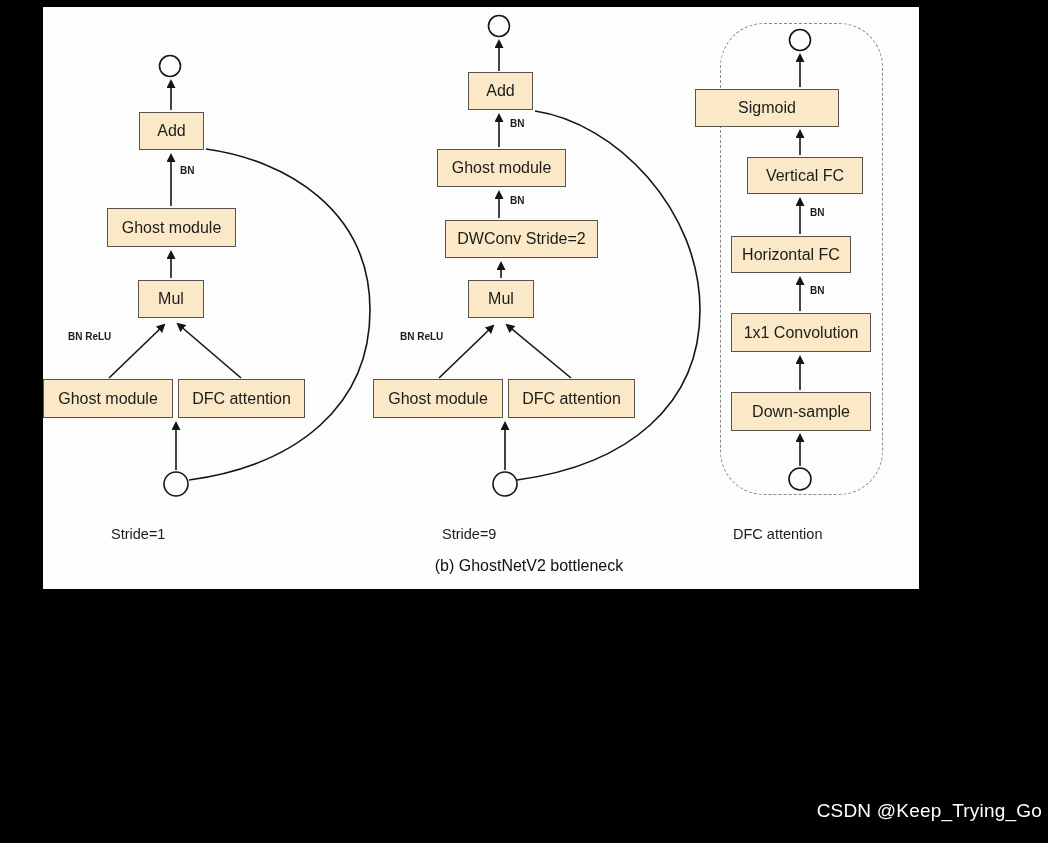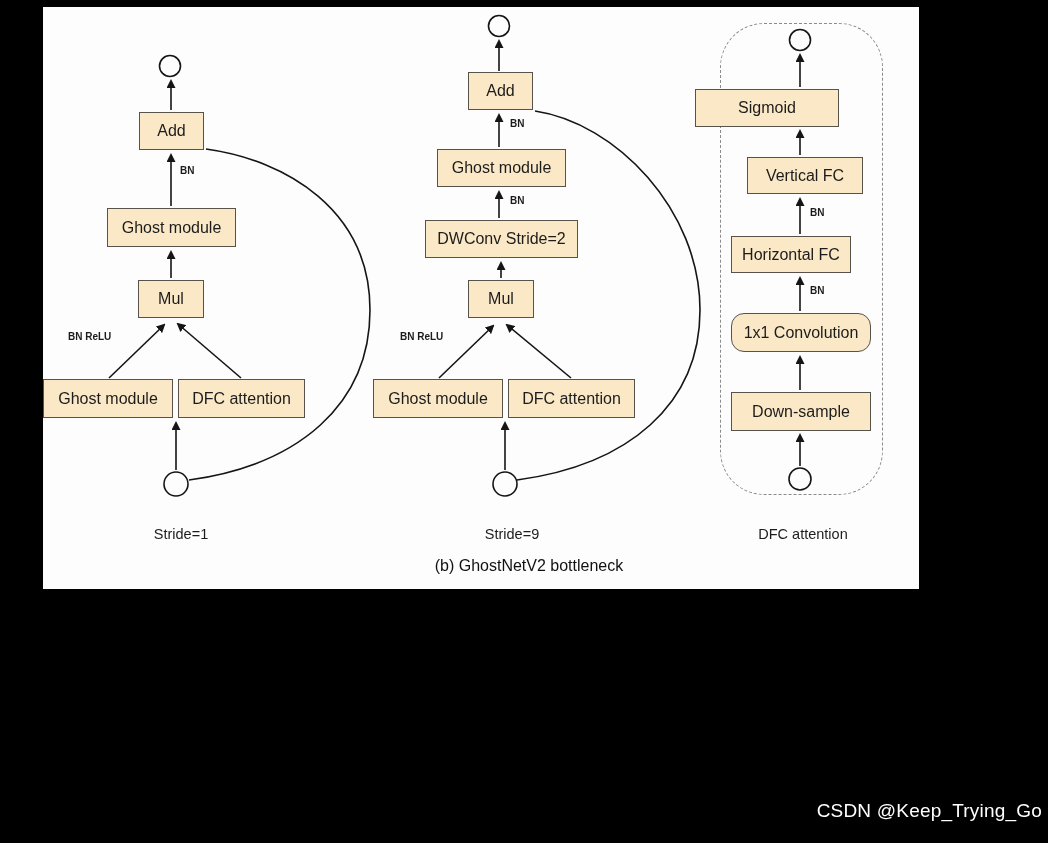--- a/index.html
+++ b/index.html
@@ -30,21 +30,21 @@
     position:absolute;box-sizing:border-box;
     background:var(--node-fill);
     border:1.5px solid var(--node-border);
     display:flex;align-items:center;justify-content:center;
     font-size:16px;color:var(--text-color);white-space:nowrap;
   }
   .edge-label{
     position:absolute;font-size:10px;color:var(--text-color);white-space:nowrap;font-weight:bold;
   }
   .col-caption{
-    position:absolute;width:140px;text-align:center;
+    position:absolute;width:140px;
     font-size:14.5px;color:var(--text-color);
   }
   .main-caption{
     position:absolute;left:326px;top:550px;width:320px;text-align:center;
     font-size:16px;color:#111;
   }
   .dfc-panel{
     position:absolute;left:677px;top:16px;width:163px;height:472px;
     box-sizing:border-box;border:1.5px dashed var(--panel-border);
     border-radius:44px;
@@ -105,33 +105,33 @@
   <div class="node" style="left:64px;top:201px;width:129px;height:39px;">Ghost module</div>
   <div class="node" style="left:95px;top:273px;width:66px;height:38px;">Mul</div>
   <div class="node" style="left:0px;top:372px;width:130px;height:39px;">Ghost module</div>
   <div class="node" style="left:135px;top:372px;width:127px;height:39px;">DFC attention</div>
   <div class="edge-label" style="left:137px;top:158px;">BN</div>
   <div class="edge-label" style="left:25px;top:324px;">BN ReLU</div>
   <div class="col-caption" style="left:68px;top:519px;">Stride=1</div>
 
   <div class="node" style="left:425px;top:65px;width:65px;height:38px;">Add</div>
   <div class="node" style="left:394px;top:142px;width:129px;height:38px;">Ghost module</div>
-  <div class="node" style="left:382px;top:213px;width:153px;height:38px;">DWConv Stride=2</div>
+  <div class="node" style="left:402px;top:213px;width:153px;height:38px;">DWConv Stride=2</div>
   <div class="node" style="left:425px;top:273px;width:66px;height:38px;">Mul</div>
   <div class="node" style="left:330px;top:372px;width:130px;height:39px;">Ghost module</div>
   <div class="node" style="left:465px;top:372px;width:127px;height:39px;">DFC attention</div>
   <div class="edge-label" style="left:467px;top:111px;">BN</div>
   <div class="edge-label" style="left:467px;top:188px;">BN</div>
   <div class="edge-label" style="left:357px;top:324px;">BN ReLU</div>
   <div class="col-caption" style="left:399px;top:519px;">Stride=9</div>
 
   <div class="node" style="left:652px;top:82px;width:144px;height:38px;">Sigmoid</div>
   <div class="node" style="left:688px;top:150px;width:116px;height:37px;margin-left:16px;">Vertical FC</div>
   <div class="node" style="left:688px;top:229px;width:120px;height:37px;">Horizontal FC</div>
-  <div class="node" style="left:688px;top:306px;width:140px;height:39px;border-radius:13px;">1x1 Convolution</div>
+  <div class="node" style="left:688px;top:306px;width:140px;height:39px;">1x1 Convolution</div>
   <div class="node" style="left:688px;top:385px;width:140px;height:39px;text-align:center;">Down-sample</div>
   <div class="edge-label" style="left:767px;top:200px;">BN</div>
   <div class="edge-label" style="left:767px;top:278px;">BN</div>
   <div class="col-caption" style="left:690px;top:519px;">DFC attention</div>
 
   <div class="main-caption">(b) GhostNetV2 bottleneck</div>
 </div>
 
 <div class="watermark">CSDN @Keep_Trying_Go</div>
 

